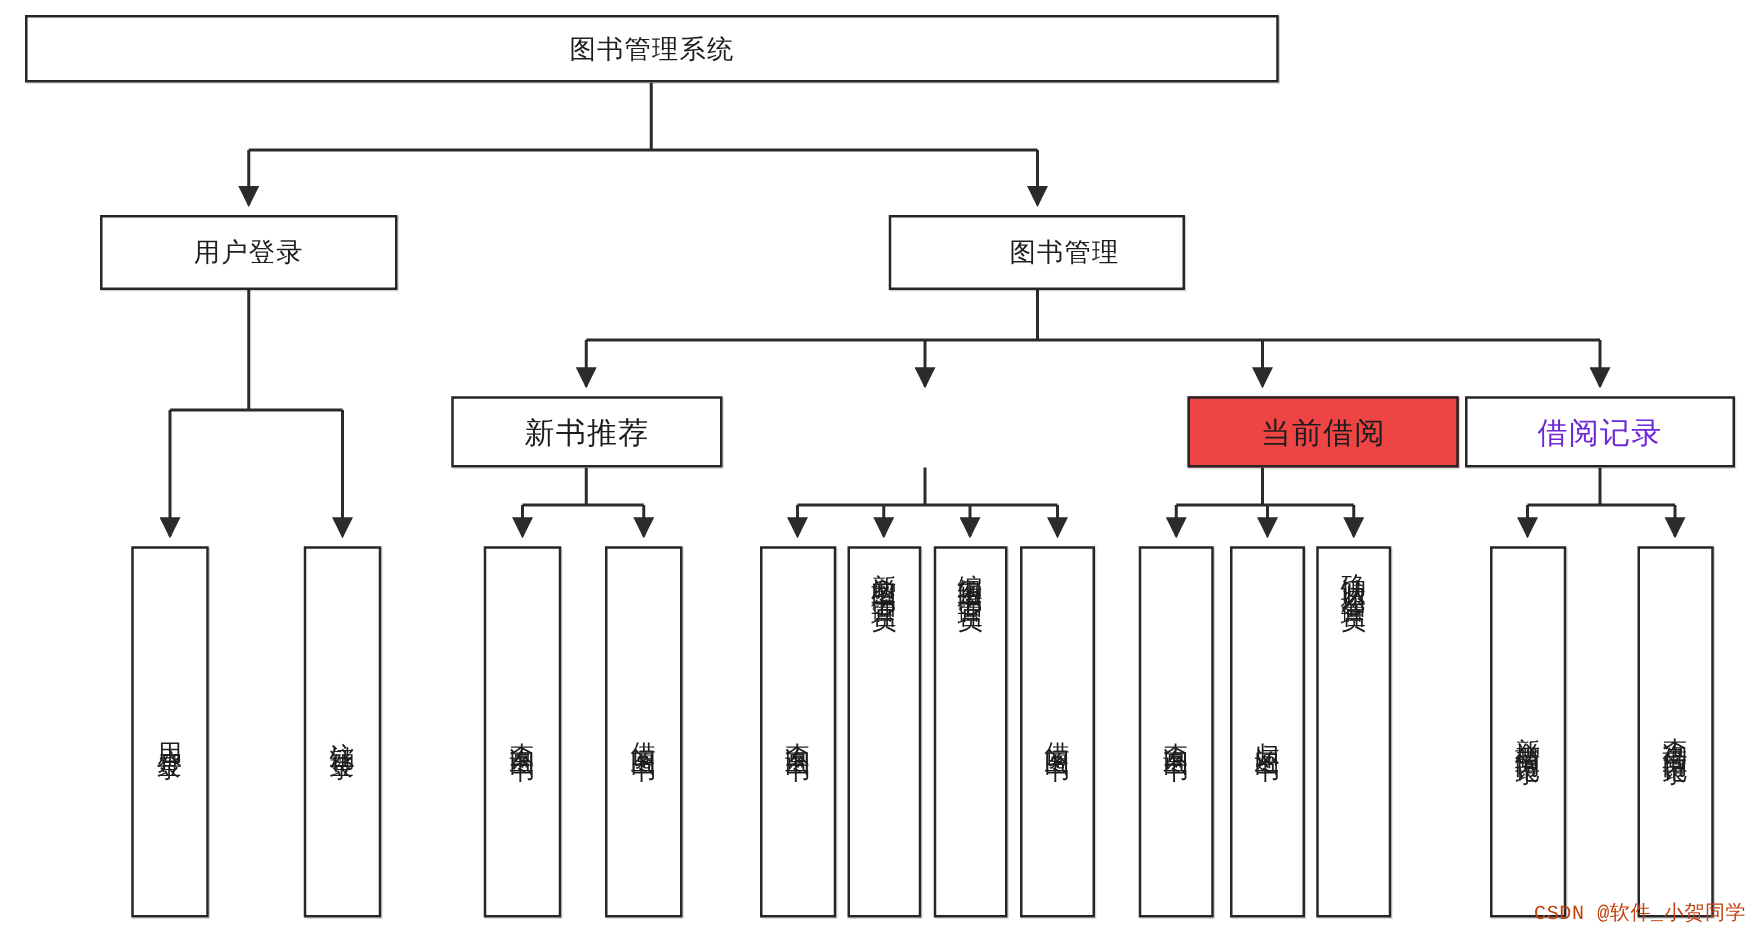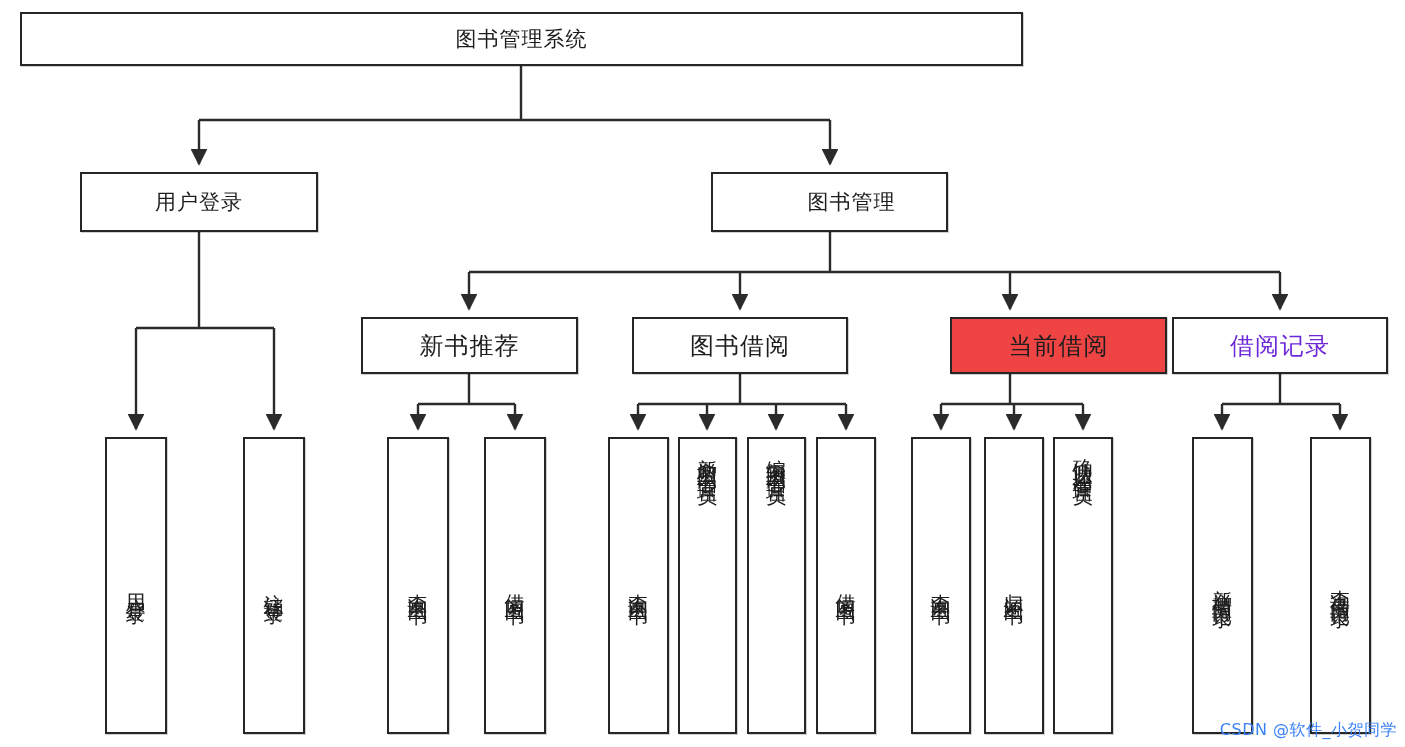--- a/index.html
+++ b/index.html
@@ -144,23 +144,20 @@
   <div class="node lvl2" style="left: 80px; top: 172px; width: 238px; height: 60px; border-color: rgb(38, 38, 38); background: rgb(255, 255, 255);">
     <span class="label" style="color: rgb(29, 29, 29);">用户登录</span>
   </div>
   <div class="node lvl2" style="left: 711px; top: 172px; width: 237px; height: 60px; border-color: rgb(38, 38, 38); background: rgb(255, 255, 255); padding-left: 44px;">
     <span class="label" style="color: rgb(29, 29, 29);">图书管理</span>
   </div>
 
   <div class="node lvl3" style="left: 361px; top: 317px; width: 217px; height: 57px; border-color: rgb(38, 38, 38); background: rgb(255, 255, 255);">
     <span class="label" style="color: rgb(29, 29, 29);">新书推荐</span>
   </div>
-  <div class="node lvl3" style="left: 632px; top: 317px; width: 216px; height: 57px; border-color: rgb(38, 38, 38); background: rgb(255, 255, 255);">
-    <span class="label" style="color: rgb(29, 29, 29);">图书借阅</span>
-  </div>
   <div class="node lvl3" style="left: 902px; top: 317px; width: 217px; height: 57px; border-color: rgb(38, 38, 38); background: #ef4444; margin-left: 48px;">
     <span class="label" style="color: rgb(29, 29, 29);">当前借阅</span>
   </div>
   <div class="node lvl3" style="left: 1172px; top: 317px; width: 216px; height: 57px; border-color: rgb(38, 38, 38); background: rgb(255, 255, 255);">
     <span class="label" style="color: #6d28d9;">借阅记录</span>
   </div>
 
   <div class="node leaf center" style="left: 105px; top: 437px; width: 62px; height: 297px; border-color: rgb(38, 38, 38); background: rgb(255, 255, 255);">
     <span class="label" style="color: rgb(29, 29, 29);">用户登录</span>
   </div>
@@ -198,14 +195,14 @@
     <span class="label" style="color: rgb(29, 29, 29);">确认归还（管理员）</span>
   </div>
 
   <div class="node leaf center" style="left: 1192px; top: 437px; width: 61px; height: 297px; border-color: rgb(38, 38, 38); background: rgb(255, 255, 255);">
     <span class="label" style="color: rgb(29, 29, 29);">新增借阅记录</span>
   </div>
   <div class="node leaf center" style="left: 1310px; top: 437px; width: 61px; height: 297px; border-color: rgb(38, 38, 38); background: rgb(255, 255, 255);">
     <span class="label" style="color: rgb(29, 29, 29);">查询借阅记录</span>
   </div>
 
-  <div id="watermark" style="color: #3b82f6;">CSDN @软件_小贺同学</div>
+  <div id="watermark" style="color: #c2410c; font-family: Liberation Mono, monospace;">CSDN @软件_小贺同学</div>
 </div>
 
 </body></html>

